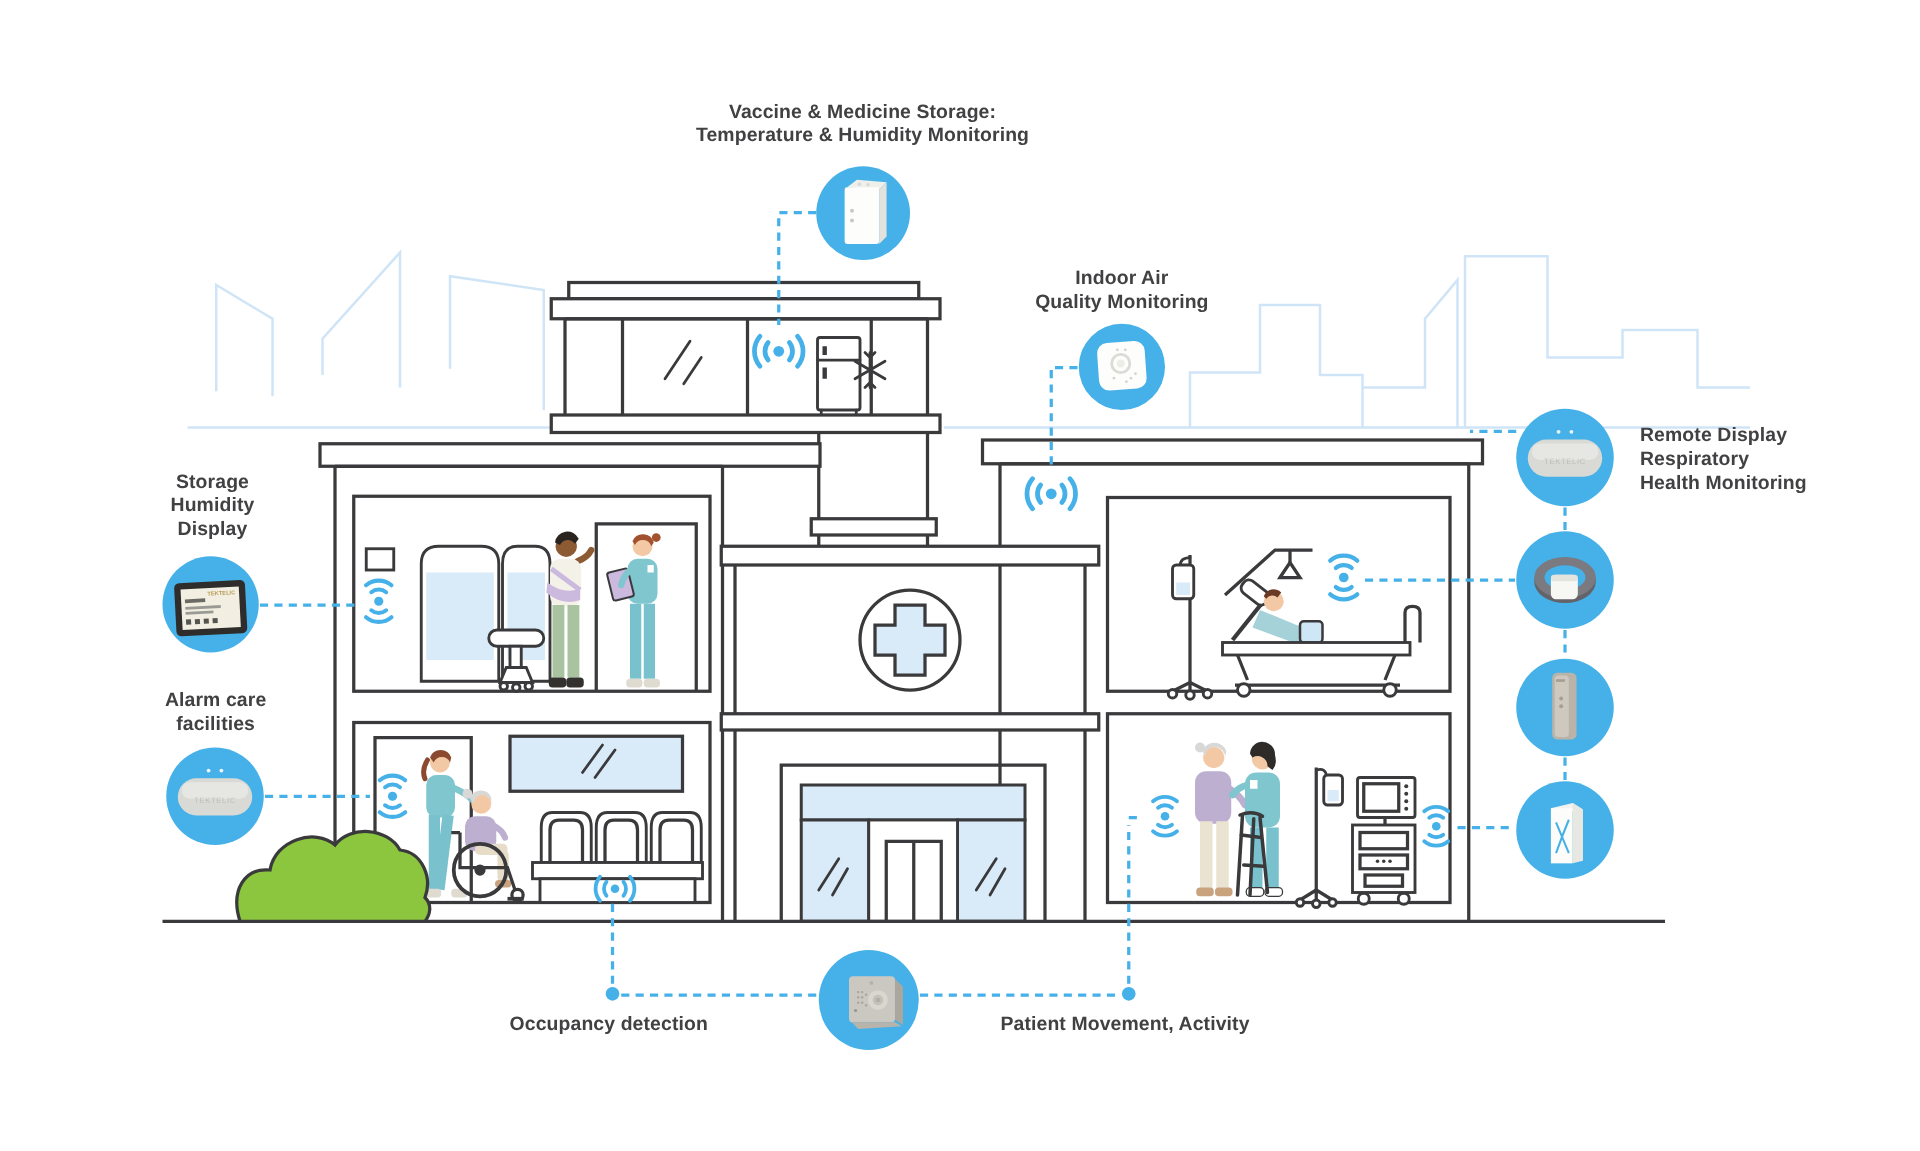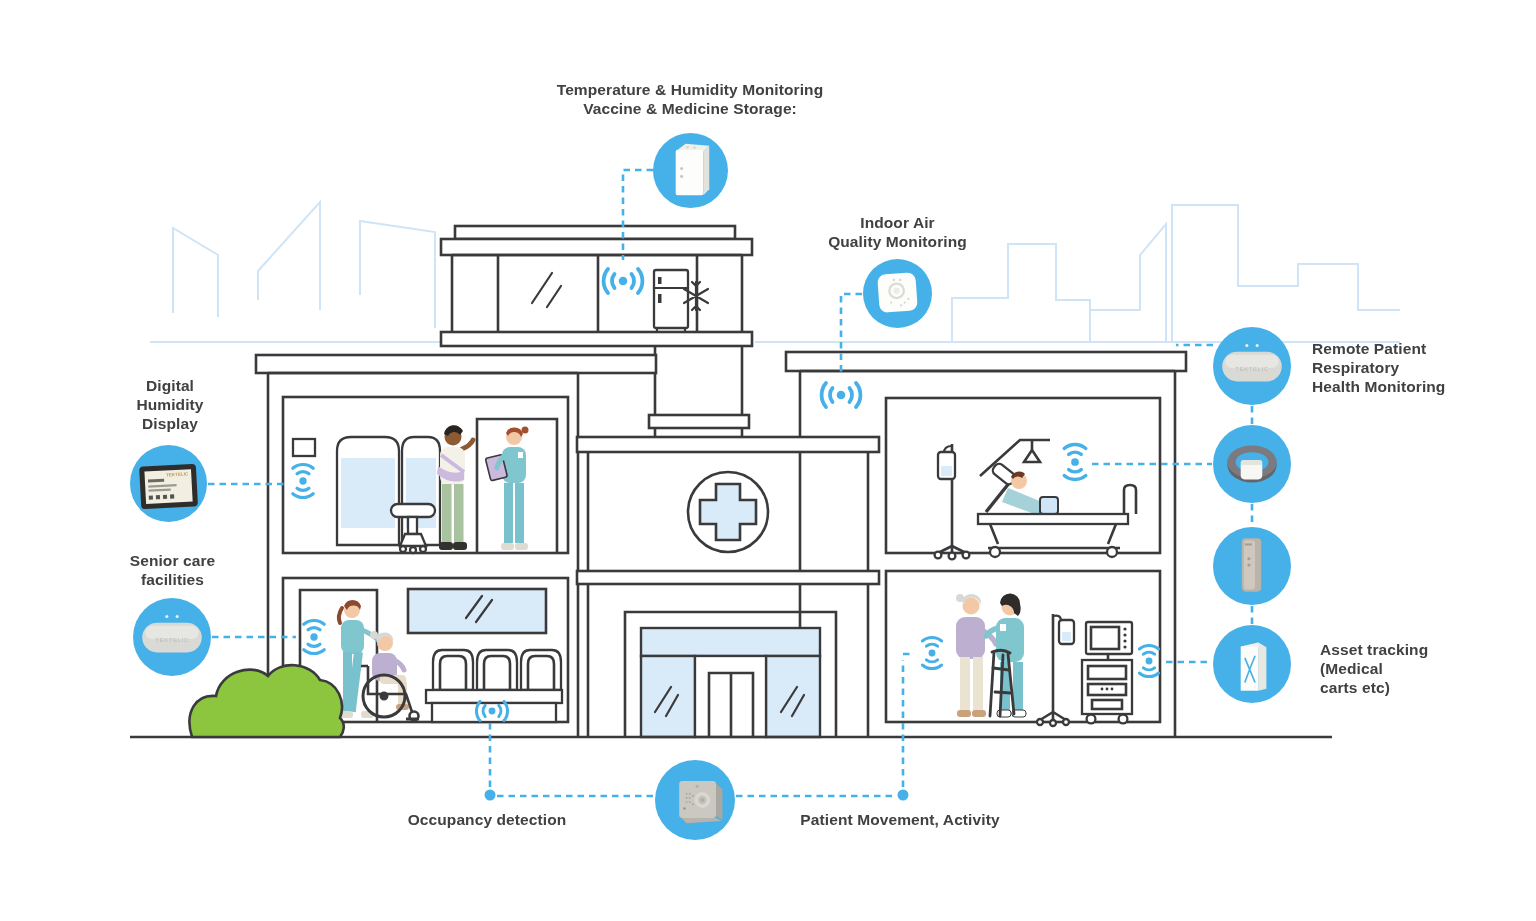--- a/index.html
+++ b/index.html
@@ -315,45 +315,40 @@
     <use href="#wifiH" transform="translate(492,711) scale(0.8)"></use>
     <use href="#wifiH" transform="translate(303,481) rotate(90) scale(0.85)"></use>
     <use href="#wifiH" transform="translate(314,637) rotate(90) scale(0.85)"></use>
     <use href="#wifiH" transform="translate(1075,462) rotate(90) scale(0.9)"></use>
     <use href="#wifiH" transform="translate(932,653) rotate(90) scale(0.8)"></use>
     <use href="#wifiH" transform="translate(1149,661) rotate(90) scale(0.8)"></use>
   </g>
 </svg>
 
 <div class="lbl center" style="left:450px;top:80px;width:480px">
+  <span>Vaccine &amp; Medicine Storage:</span>
   <span>Temperature &amp; Humidity Monitoring</span>
-  <span>Vaccine &amp; Medicine Storage:</span>
 </div>
 <div class="lbl center" style="left:795px;top:213px;width:205px">
   <span>Indoor Air</span>
   <span>Quality Monitoring</span>
 </div>
 <div class="lbl center" style="left:95px;top:376px;width:150px">
-  <span>Digital</span>
+  <span>Storage</span>
   <span>Humidity</span>
   <span>Display</span>
 </div>
 <div class="lbl center" style="left:85px;top:551px;width:175px">
-  <span>Senior care</span>
+  <span>Alarm care</span>
   <span>facilities</span>
 </div>
 <div class="lbl" style="left:1312px;top:339px;width:185px">
-  <span>Remote Patient</span>
+  <span>Remote Display</span>
   <span>Respiratory</span>
   <span>Health Monitoring</span>
-</div>
-<div class="lbl" style="left:1320px;top:640px;width:160px">
-  <span>Asset tracking</span>
-  <span>(Medical</span>
-  <span>carts etc)</span>
 </div>
 <div class="lbl center" style="left:377px;top:810px;width:220px">
   <span>Occupancy detection</span>
 </div>
 <div class="lbl center" style="left:765px;top:810px;width:270px">
   <span>Patient Movement, Activity</span>
 </div>
 
 <div class="badge" style="left:653px;top:133px;width:75px;height:75px">
   <svg viewBox="0 0 76 76">

